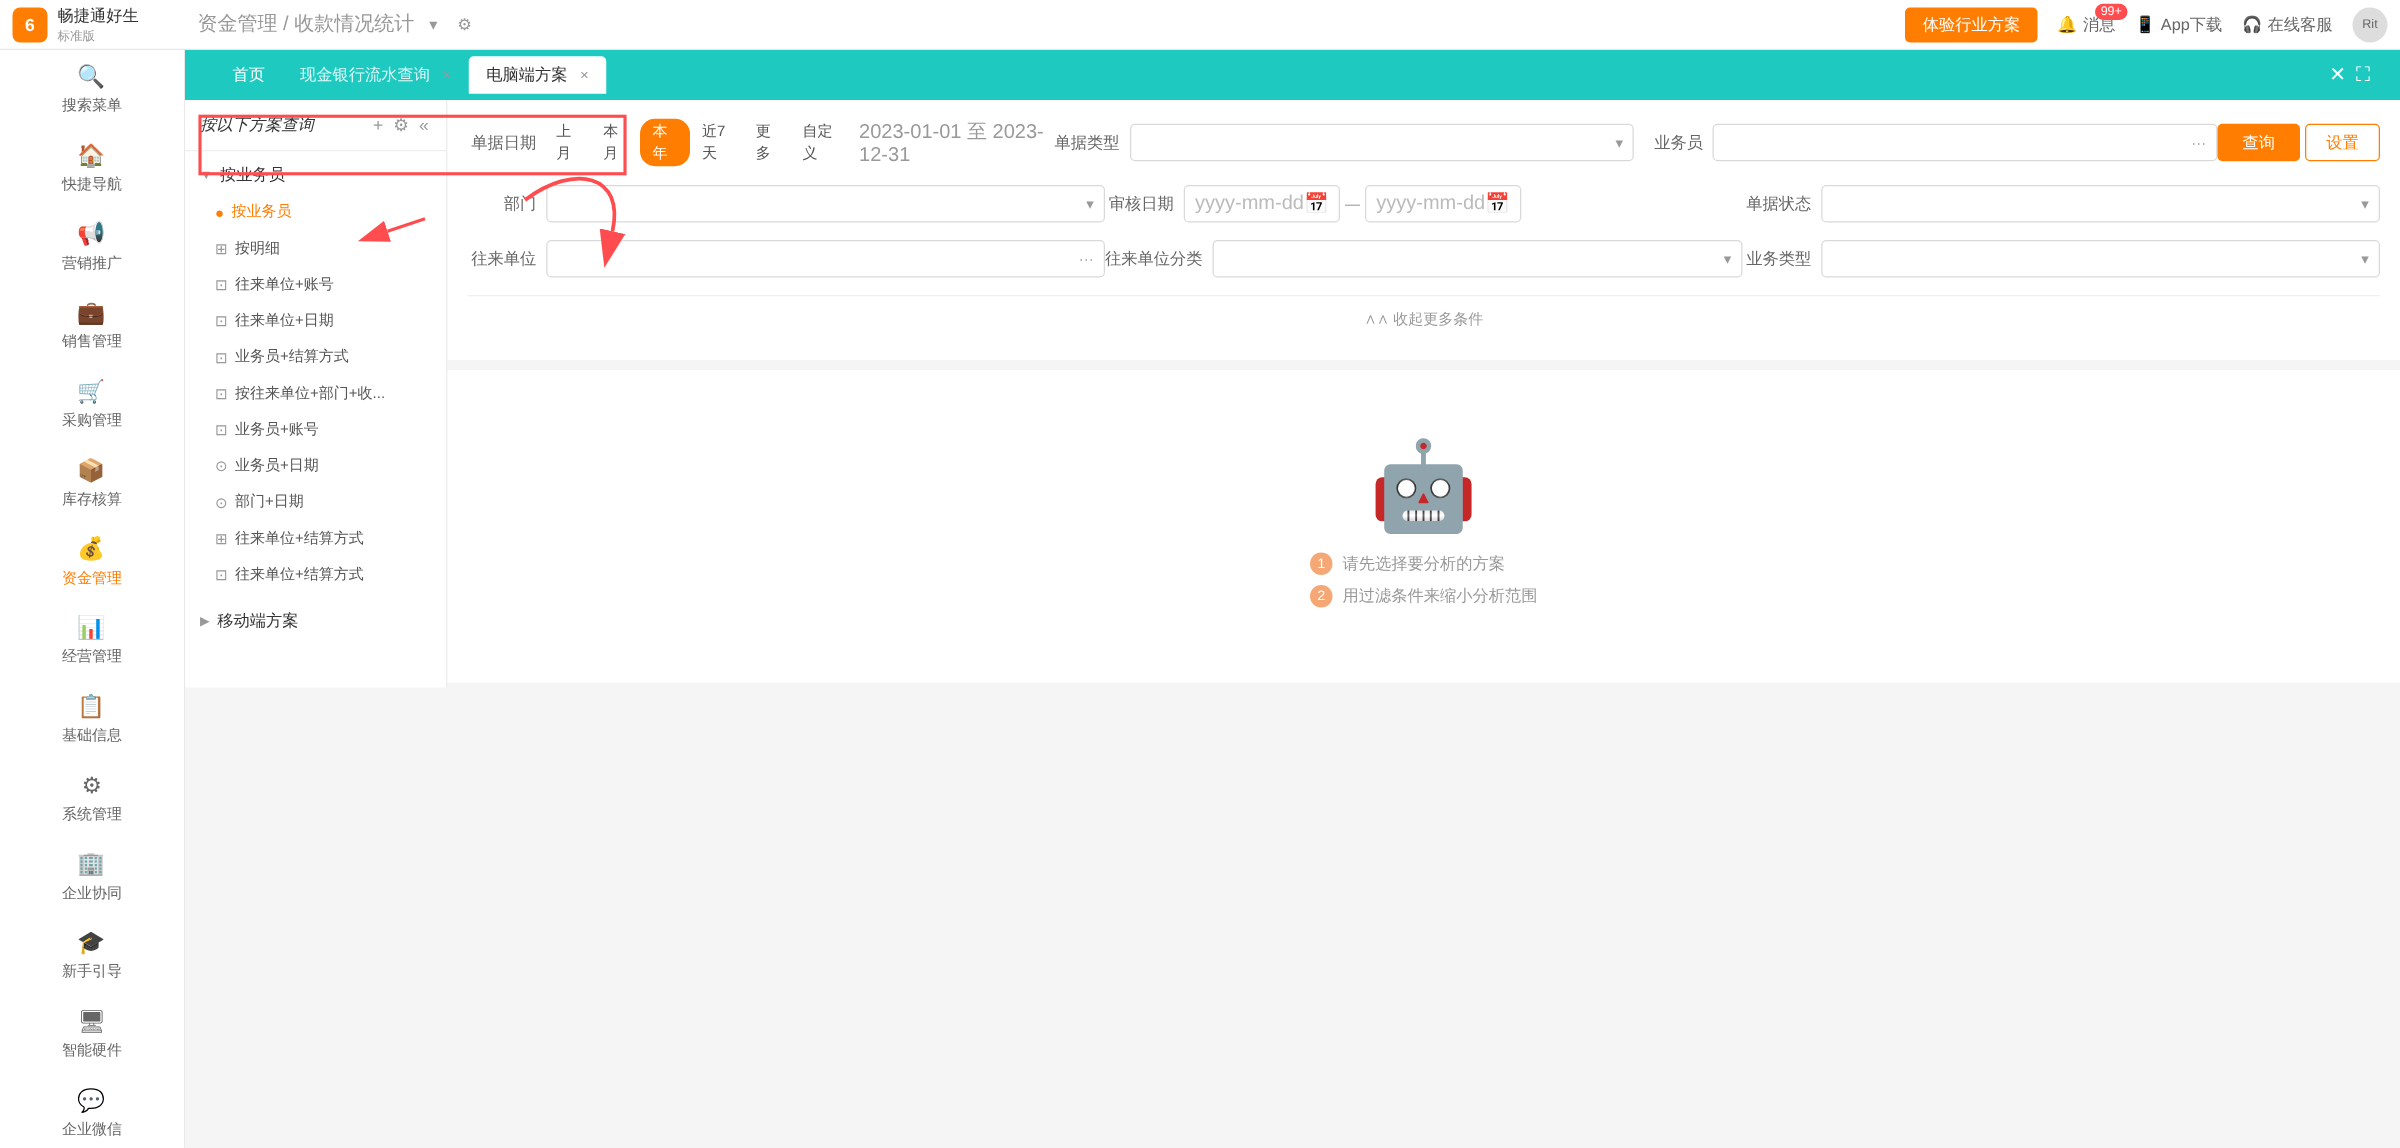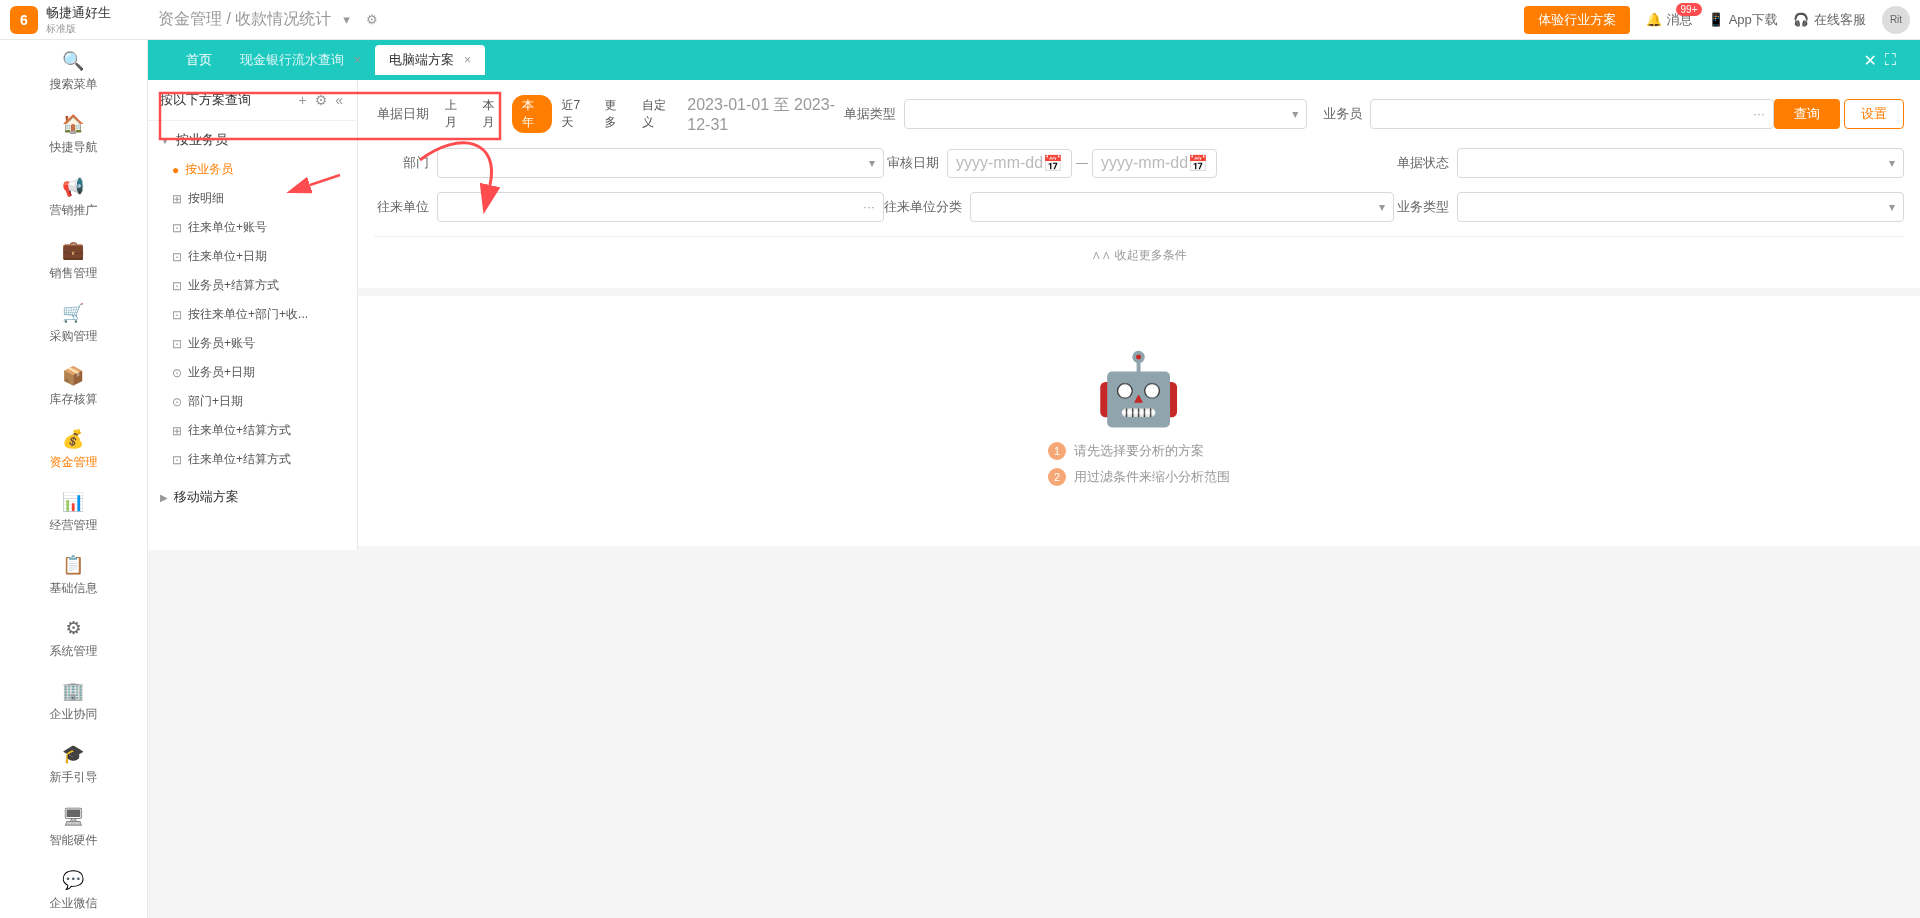--- a/index.html
+++ b/index.html
@@ -153,21 +153,21 @@
     }
     .scheme-header {
       display: flex;
       align-items: center;
       padding: 10px 12px;
       font-size: 13px;
       color: #333;
       border-bottom: 1px solid #f0f0f0;
       gap: 4px;
     }
-    .scheme-header .label { flex: 1; }
+    .scheme-header .label { flex: 1; font-style: italic; }
     .scheme-header .icon-btn { color: #999; cursor: pointer; font-size: 14px; background: none; border: none; padding: 2px; }
     .scheme-group { padding: 4px 0; }
     .scheme-group-header {
       display: flex; align-items: center; gap: 6px;
       padding: 6px 12px;
       color: #333; font-size: 13px;
       cursor: pointer;
     }
     .scheme-group-header .arrow { font-size: 10px; color: #999; }
     .scheme-item {

